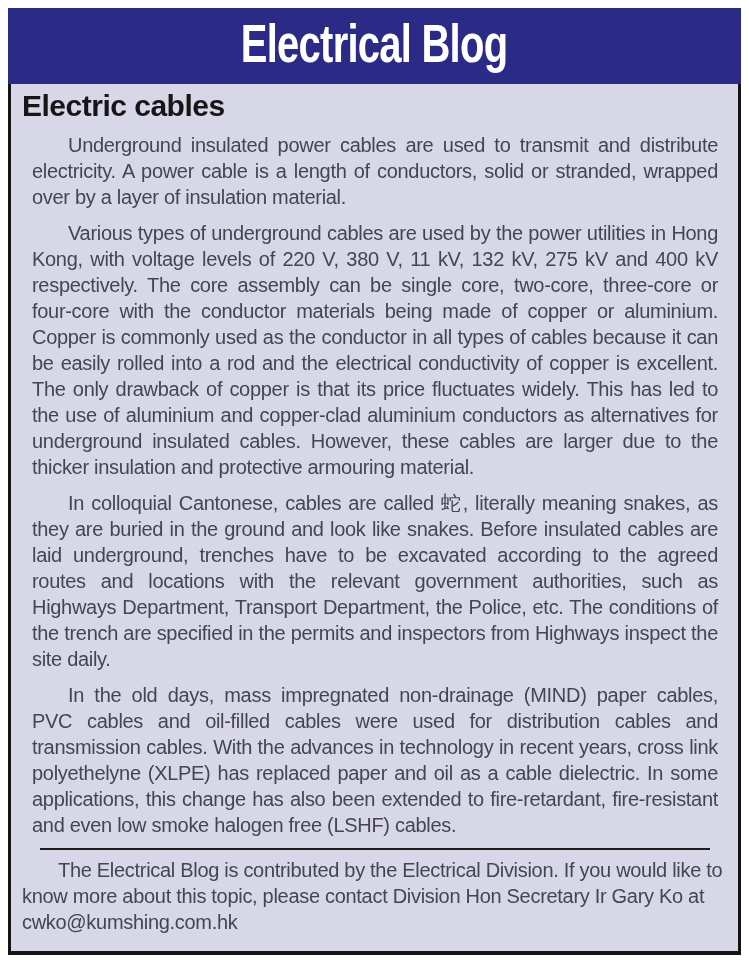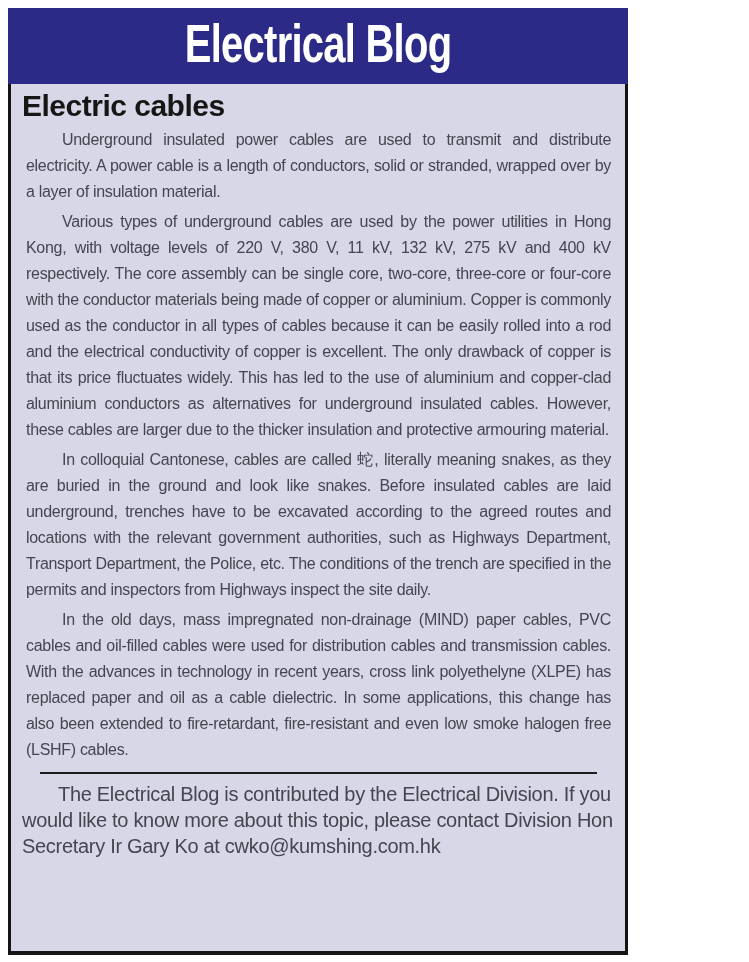--- a/index.html
+++ b/index.html
@@ -16,21 +16,21 @@
     --header-fg: #ffffff;
     --body-bg: #d8d7e8;
     --border-color: #141414;
     --text-color: #45454f;
     --title-color: #161616;
   }
   .page {
     position: absolute;
     top: 8px;
     left: 8px;
-    width: 620px;
+    width: 733px;
     height: 947px;
     display: flex;
     flex-direction: column;
   }
   .masthead {
     height: 76px;
     background: var(--header-bg);
     display: flex;
     align-items: center;
     justify-content: center;
@@ -59,22 +59,22 @@
   }
   .article-title {
     margin: 2px 0 5px 0;
     font-size: 30px;
     font-weight: 700;
     letter-spacing: -0.5px;
     color: var(--title-color);
     line-height: 1.1;
   }
   .body-text p {
-    margin: 4px;
-    font-size: 16px;
+    margin: 10px;
+    font-size: 20px;
     line-height: 26px;
     letter-spacing: -0.3px;
     color: var(--text-color);
     text-align: justify;
     text-indent: 36px;
   }
   .rule {
     border: 0;
     border-top: 2px solid #1c1c1c;
     margin: 9px 18px 7px 18px;

